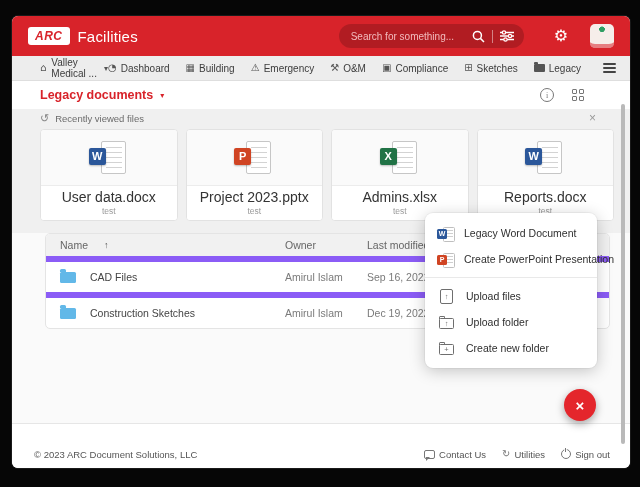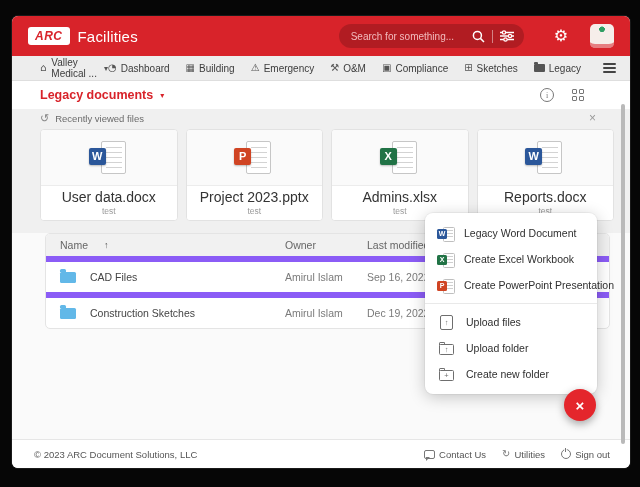--- a/index.html
+++ b/index.html
@@ -114,21 +114,21 @@
     color:#2f2f2f;font-weight:500;cursor:pointer;white-space:nowrap;}
   .menu-div{height:1px;background:#e9e9e9;margin:5px 0;}
 
   
   .fab{position:absolute;left:552px;top:373px;width:32px;height:32px;border-radius:50%;background:#e4262c;
     color:#fff;display:flex;align-items:center;justify-content:center;font-size:15px;font-weight:bold;
     box-shadow:0 3px 8px rgba(0,0,0,.35);cursor:pointer;z-index:30;}
 
   
   .footerbar{height:28px;flex:0 0 28px;background:#fff;border-top:1px solid #e6e6e6;display:flex;
-    align-items:center;padding:0 20px 0 22px;font-size:9.5px;color:#555;}
+    align-items:center;padding:16px 20px 0 22px;font-size:9.5px;color:#555;}
   .foot-links{margin-left:auto;display:flex;align-items:center;gap:16px;}
   .foot-link{display:flex;align-items:center;gap:4px;cursor:pointer;color:#555;}
   .chat-icon{position:relative;width:9px;height:7px;border:1.1px solid #777;border-radius:2px;}
   .chat-icon::after{content:"";position:absolute;left:1px;bottom:-3px;border:2px solid transparent;border-top-color:#777;border-left-color:#777;width:0;height:0;}
   .util-icon{font-size:10px;color:#777;font-family:"DejaVu Sans",sans-serif;line-height:1;}
   .power-icon{position:relative;width:8px;height:8px;border:1.2px solid #777;border-radius:50%;}
   .power-icon::after{content:"";position:absolute;left:2.6px;top:-2.5px;width:1.4px;height:4px;background:#777;box-shadow:0 0 0 .8px #fff;}
 
   
   .scroll-thumb{position:absolute;right:5px;top:88px;width:4px;height:340px;background:#b9b9b9;border-radius:2px;z-index:40;cursor:pointer;}
@@ -353,29 +353,20 @@
           </span>
           <span class="badge" style="background:#2b579a;">W</span>
         </span>
       <span>Legacy Word Document</span>
     </div>
     <div class="menu-item">
       <span class="doc-icon-sm">
           <span class="page">
             <i></i>
           </span>
-          <span class="badge" style="background:#217346;">X</span>
-        </span>
-      <span>Create Excel Workbook</span>
-    </div>
-    <div class="menu-item">
-      <span class="doc-icon-sm">
-          <span class="page">
-            <i></i>
-          </span>
           <span class="badge" style="background:#d04423;">P</span>
         </span>
       <span>Create PowerPoint Presentation</span>
     </div>
     <div class="menu-div"></div>
     <div class="menu-item">
       <span class="ol-file">↑</span>
       <span>Upload files</span>
     </div>
     <div class="menu-item">

